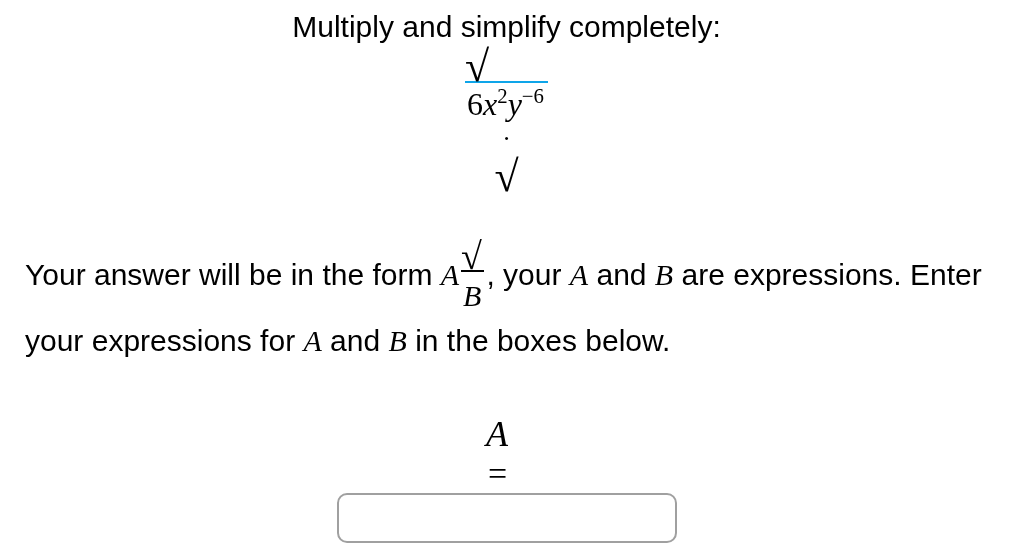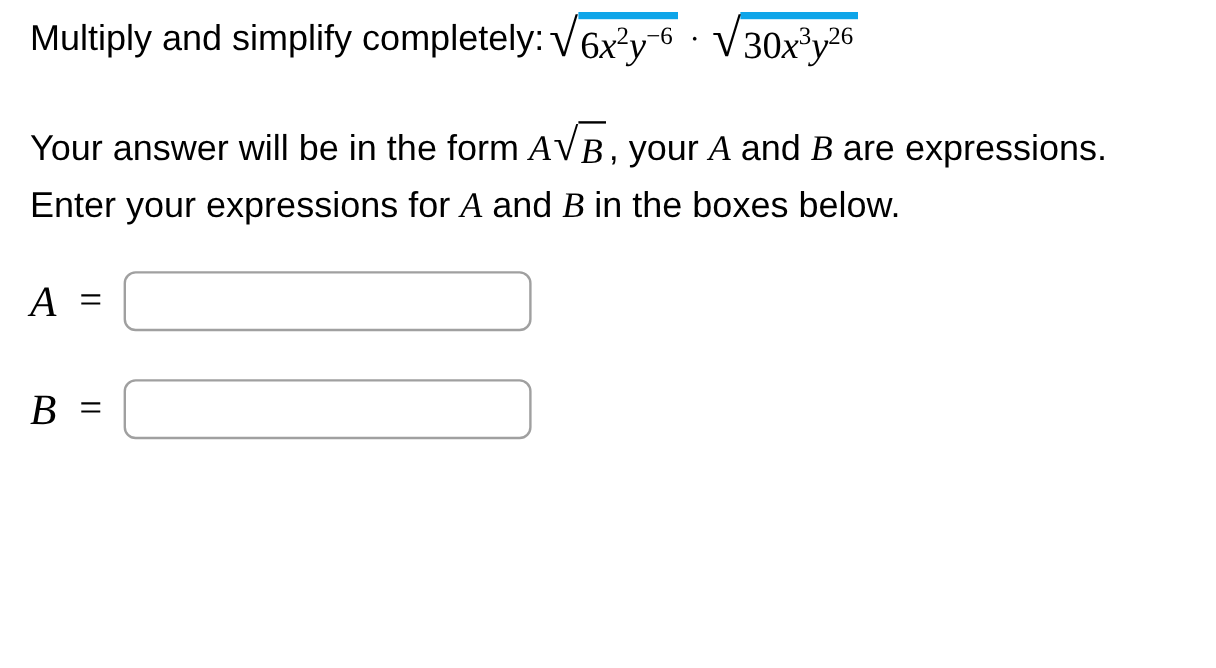--- a/index.html
+++ b/index.html
@@ -1,59 +1,60 @@
 <!DOCTYPE html>
 <html><head>
   <meta charset="utf-8">
   <style>
     * {
       margin: 0;
       padding: 0;
       box-sizing: border-box;
+      flex-direction: column;
     }
     body {
       width: 1013px;
       height: 557px;
       background: white;
       font-family: Arial, Helvetica, sans-serif;
       padding: 10px 25px;
       color: #000;
     }
     .problem-line {
       font-size: 30px;
       margin-bottom: 45px;
       display: flex;
       align-items: center;
       flex-wrap: nowrap;
     }
     .instructions {
       font-size: 30px;
       line-height: 1.5;
-      margin-bottom: 32px;
+      margin-bottom: 50px;
     }
     .math {
       font-family: 'Times New Roman', Times, serif;
       font-style: italic;
     }
     .sqrt-wrap {
       display: inline-flex;
       align-items: flex-start;
       margin: 0 4px;
       position: relative;
     }
     .surd {
       font-family: 'Times New Roman', Times, serif;
       font-style: normal;
       font-size: 44px;
       line-height: 0.85;
       position: relative;
       top: 4px;
     }
     .radicand {
-      border-top: 6px solid #0ea5e9;
+      border-top: 2px solid #0ea5e9;
       padding: 2px 4px 0 2px;
       font-family: 'Times New Roman', Times, serif;
       font-style: italic;
       font-size: 32px;
       display: inline-block;
       line-height: 1.2;
     }
     .radicand-small {
       border-top: 2px solid #000;
       padding: 1px 3px 0 2px;
@@ -122,21 +123,20 @@
 
 <div class="problem-line">
   <span>Multiply and simplify completely: </span>
   <span class="sqrt-wrap">
     <span class="surd">√</span>
     <span class="radicand"><span class="num">6</span>x<sup><span class="num">2</span></sup>y<sup><span class="num">−6</span></sup></span>
   </span>
   <span class="math dot">·</span>
   <span class="sqrt-wrap">
     <span class="surd">√</span>
-    <span class="radicand"><span class="num">30</span>x<sup><span class="num">3</span></sup>y<sup><span class="num">26</span></sup></span>
   </span>
 </div>
 
 <div class="instructions">
   <span>Your answer will be in the form </span><span class="math">A</span><span class="inline-sqrt">
       <span class="small-surd">√</span>
       <span class="radicand-small math">B</span>
     </span><span>, your </span><span class="math">A</span><span> and </span><span class="math">B</span><span> are expressions. Enter your expressions for </span><span class="math">A</span><span> and </span><span class="math">B</span><span> in the boxes below.</span>
 </div>
 

